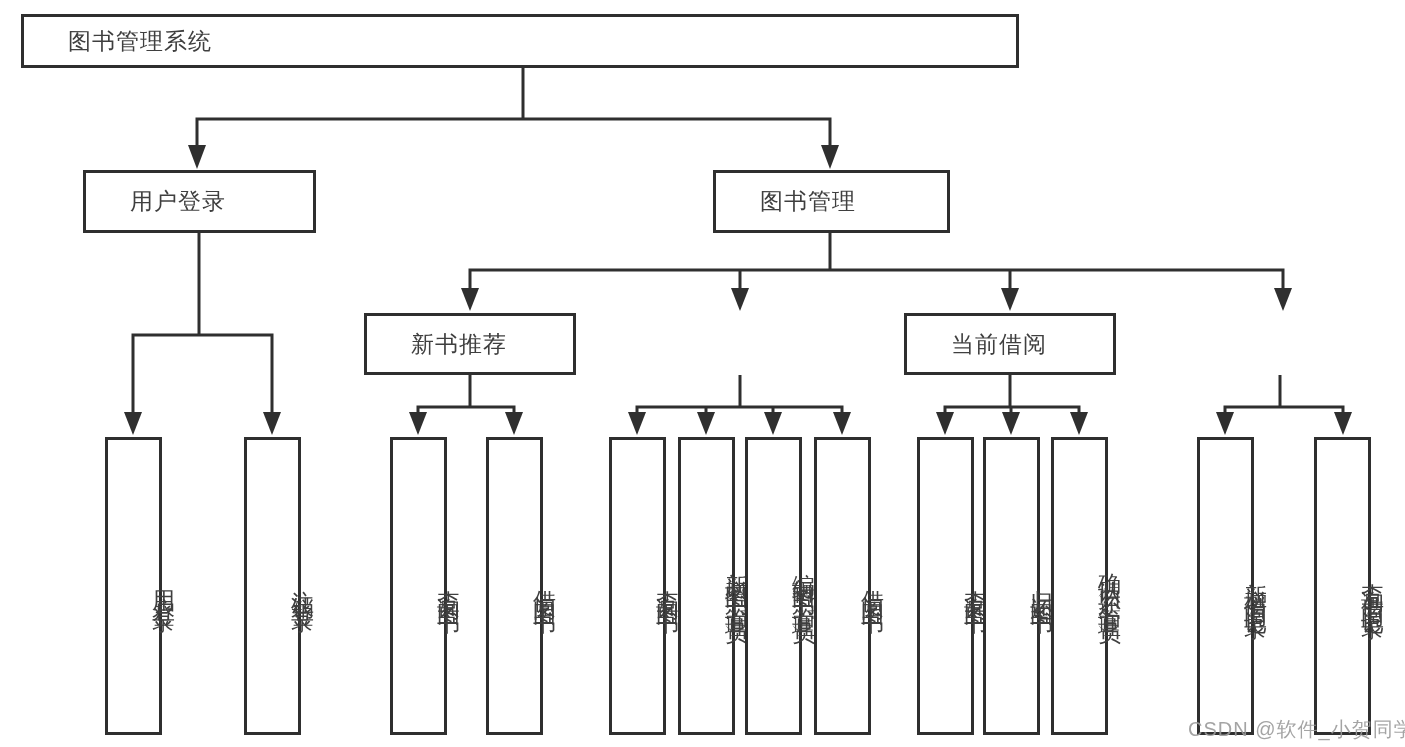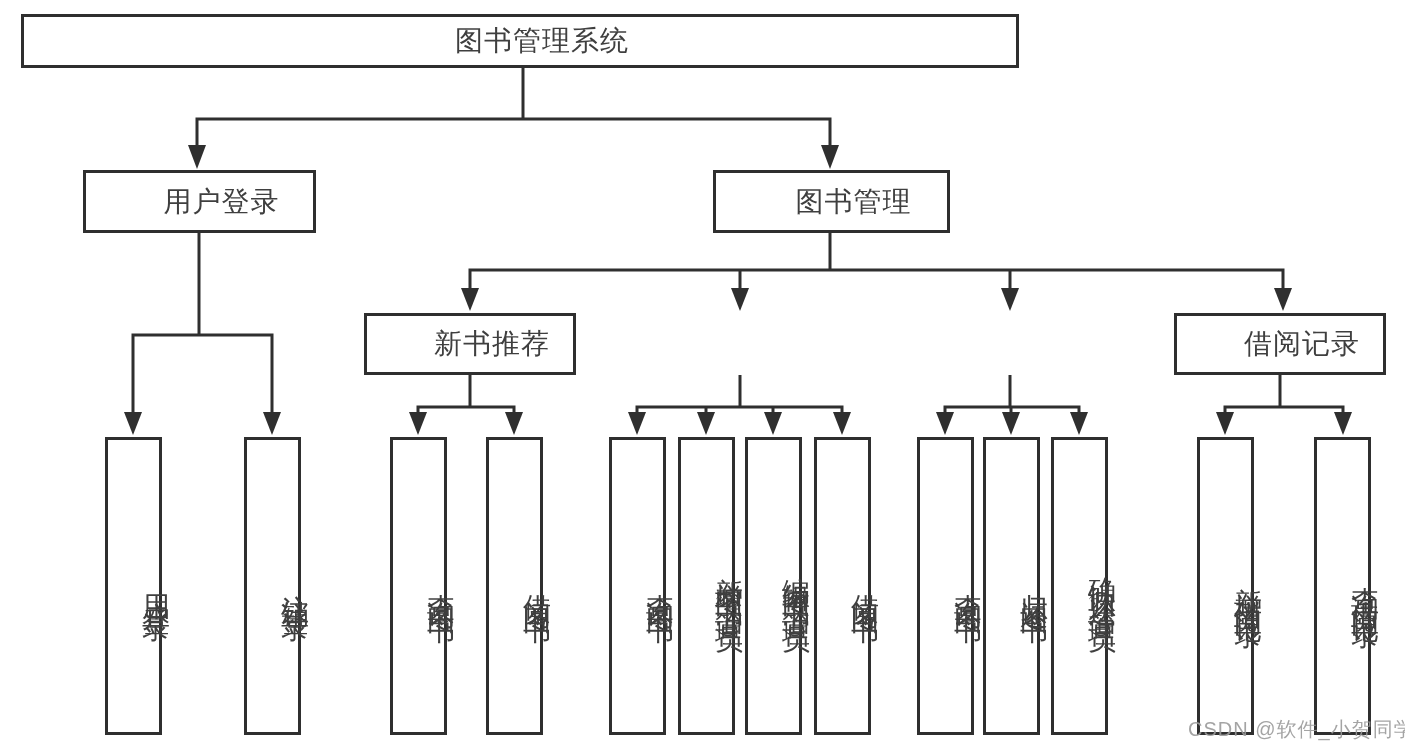--- a/index.html
+++ b/index.html
@@ -12,23 +12,22 @@
     font-family: "Liberation Sans", "DejaVu Sans", sans-serif;
   }
   svg.wires { position: absolute; left: 0; top: 0; z-index: 1; }
   .node {
     position: absolute;
     box-sizing: border-box;
     border: 3px solid #2f2f2f;
     background: #ffffff;
     display: flex;
     align-items: center;
-    justify-content: center;
     color: #3f3f3f;
-    font-size: 28px;
+    font-size: 23px;
     letter-spacing: 1px;
     z-index: 2;
     white-space: nowrap;
     padding-left: 44px;
   }
   .root  { left: 21px;  top: 14px;  width: 998px; height: 54px; }
   .lvl2  { top: 170px; height: 63px; }
   .lvl3  { top: 313px; width: 212px; height: 62px; }
   .leaf  { top: 437px; width: 57px; height: 298px; }
   .leaf .vtext {
@@ -117,22 +116,22 @@
   <div class="node lvl2" style="left:83px; width:233px;">
     <span>用户登录</span>
   </div>
   <div class="node lvl2" style="left:713px; width:237px;">
     <span>图书管理</span>
   </div>
 
   <div class="node lvl3" style="left:364px;">
     <span>新书推荐</span>
   </div>
-  <div class="node lvl3" style="left:1174px;">
-    <span>借阅记录</span>
+  <div class="node lvl3" style="left:904px;">
+    <span>当前借阅</span>
   </div>
 
   <div class="node leaf" style="left:105px;">
     <span class="vtext">用户登录</span>
   </div>
   <div class="node leaf" style="left:244px;">
     <span class="vtext">注销登录</span>
   </div>
   <div class="node leaf" style="left:390px;">
     <span class="vtext">查询图书</span>

